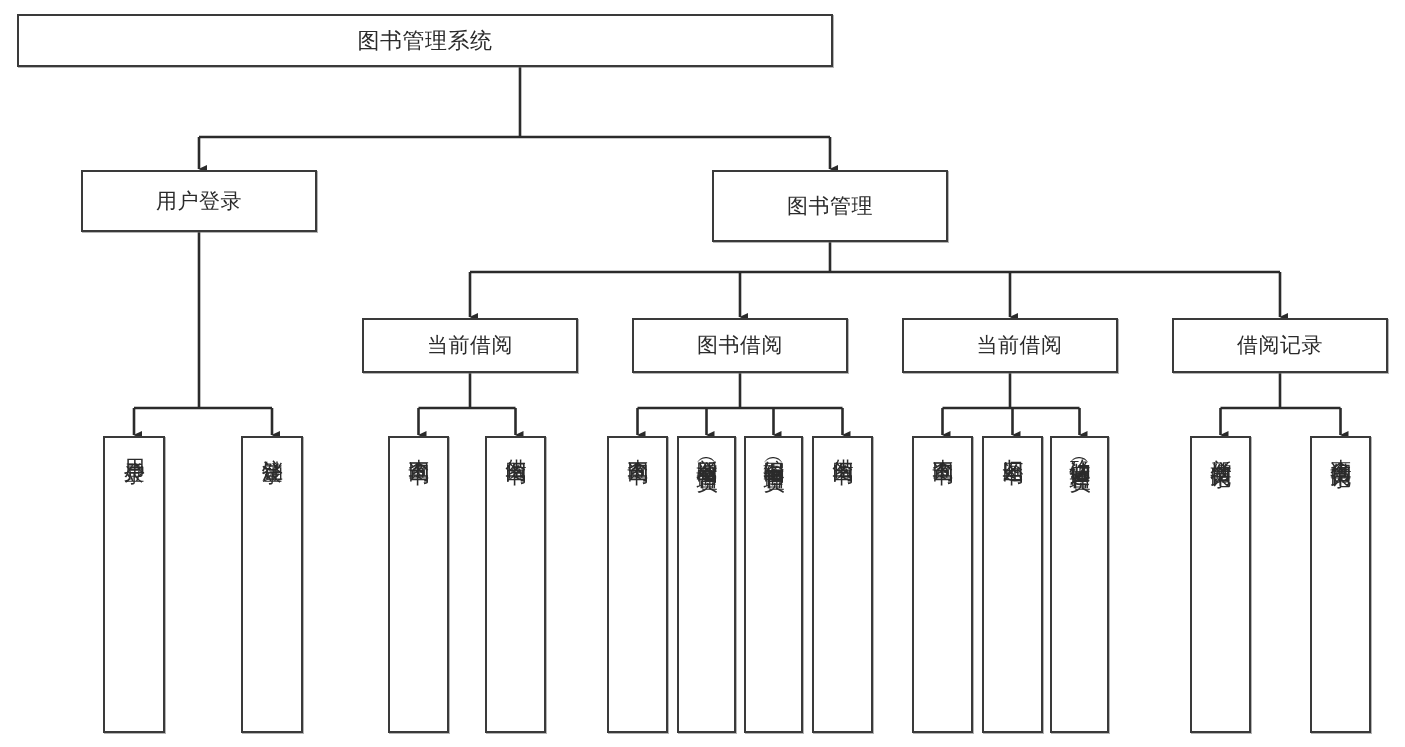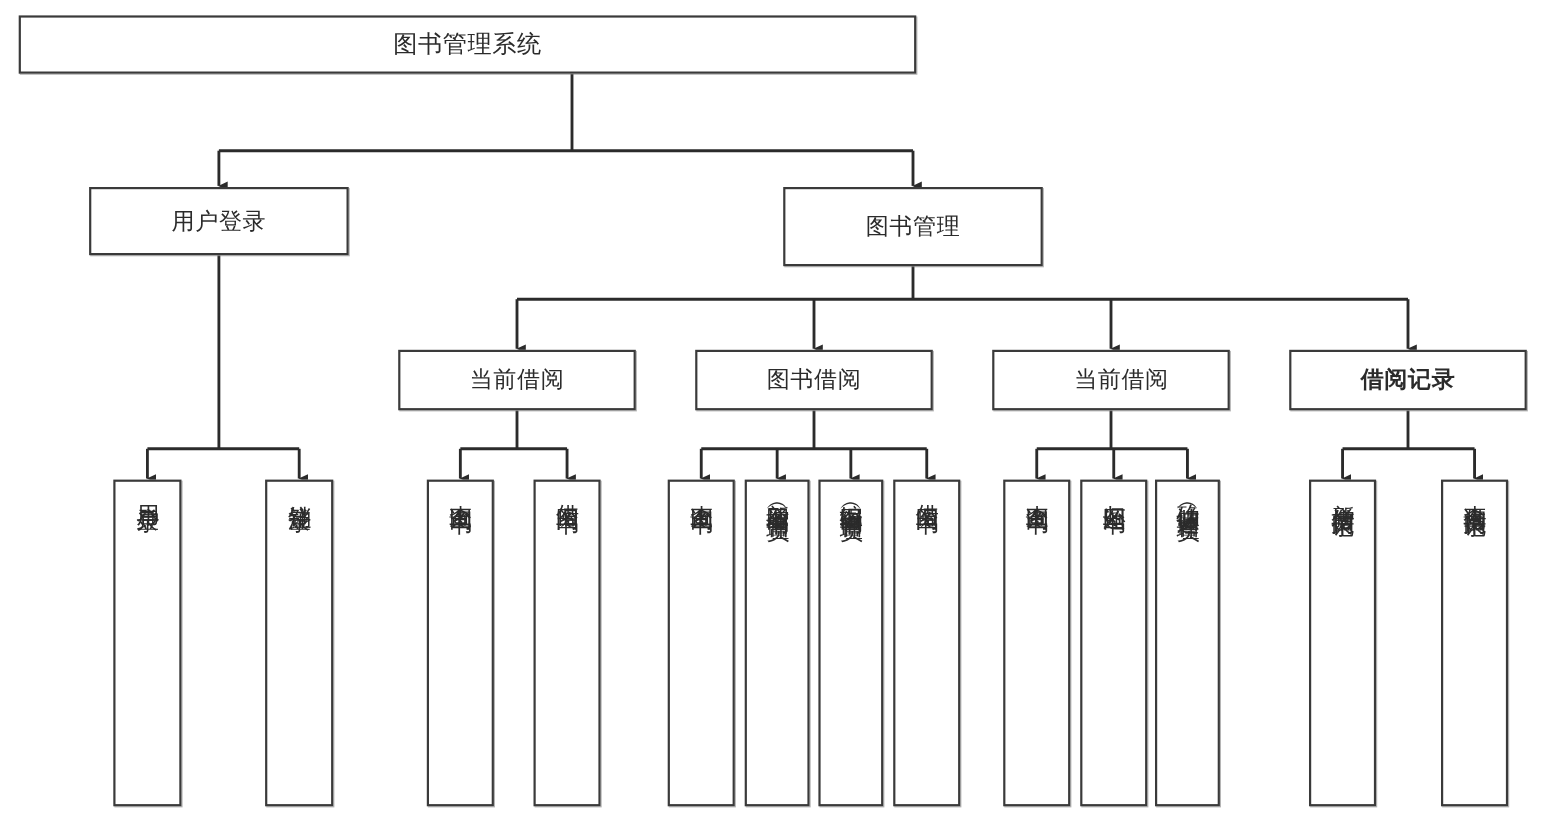--- a/index.html
+++ b/index.html
@@ -131,21 +131,21 @@
       </div>
       <div class="node horizontal" style="left: 362px; top: 318px; width: 216px; height: 55px;">
         <span class="node-label">当前借阅</span>
       </div>
       <div class="node horizontal" style="left: 632px; top: 318px; width: 216px; height: 55px;">
         <span class="node-label">图书借阅</span>
       </div>
       <div class="node horizontal" style="left: 902px; top: 318px; width: 216px; height: 55px; padding-left: 19px;">
         <span class="node-label">当前借阅</span>
       </div>
-      <div class="node horizontal" style="left: 1172px; top: 318px; width: 216px; height: 55px; font-weight: bold;">
+      <div class="node horizontal" style="left: 1172px; top: 318px; width: 216px; height: 55px;">
         <span class="node-label">借阅记录</span>
       </div>
       <div class="node vertical" style="left: 103px; top: 436px; width: 62px; height: 297px;">
         <span class="node-label">用户登录</span>
       </div>
       <div class="node vertical" style="left: 241px; top: 436px; width: 62px; height: 297px;">
         <span class="node-label">注销登录</span>
       </div>
       <div class="node vertical" style="left: 388px; top: 436px; width: 61px; height: 297px;">
         <span class="node-label">查询图书</span>

